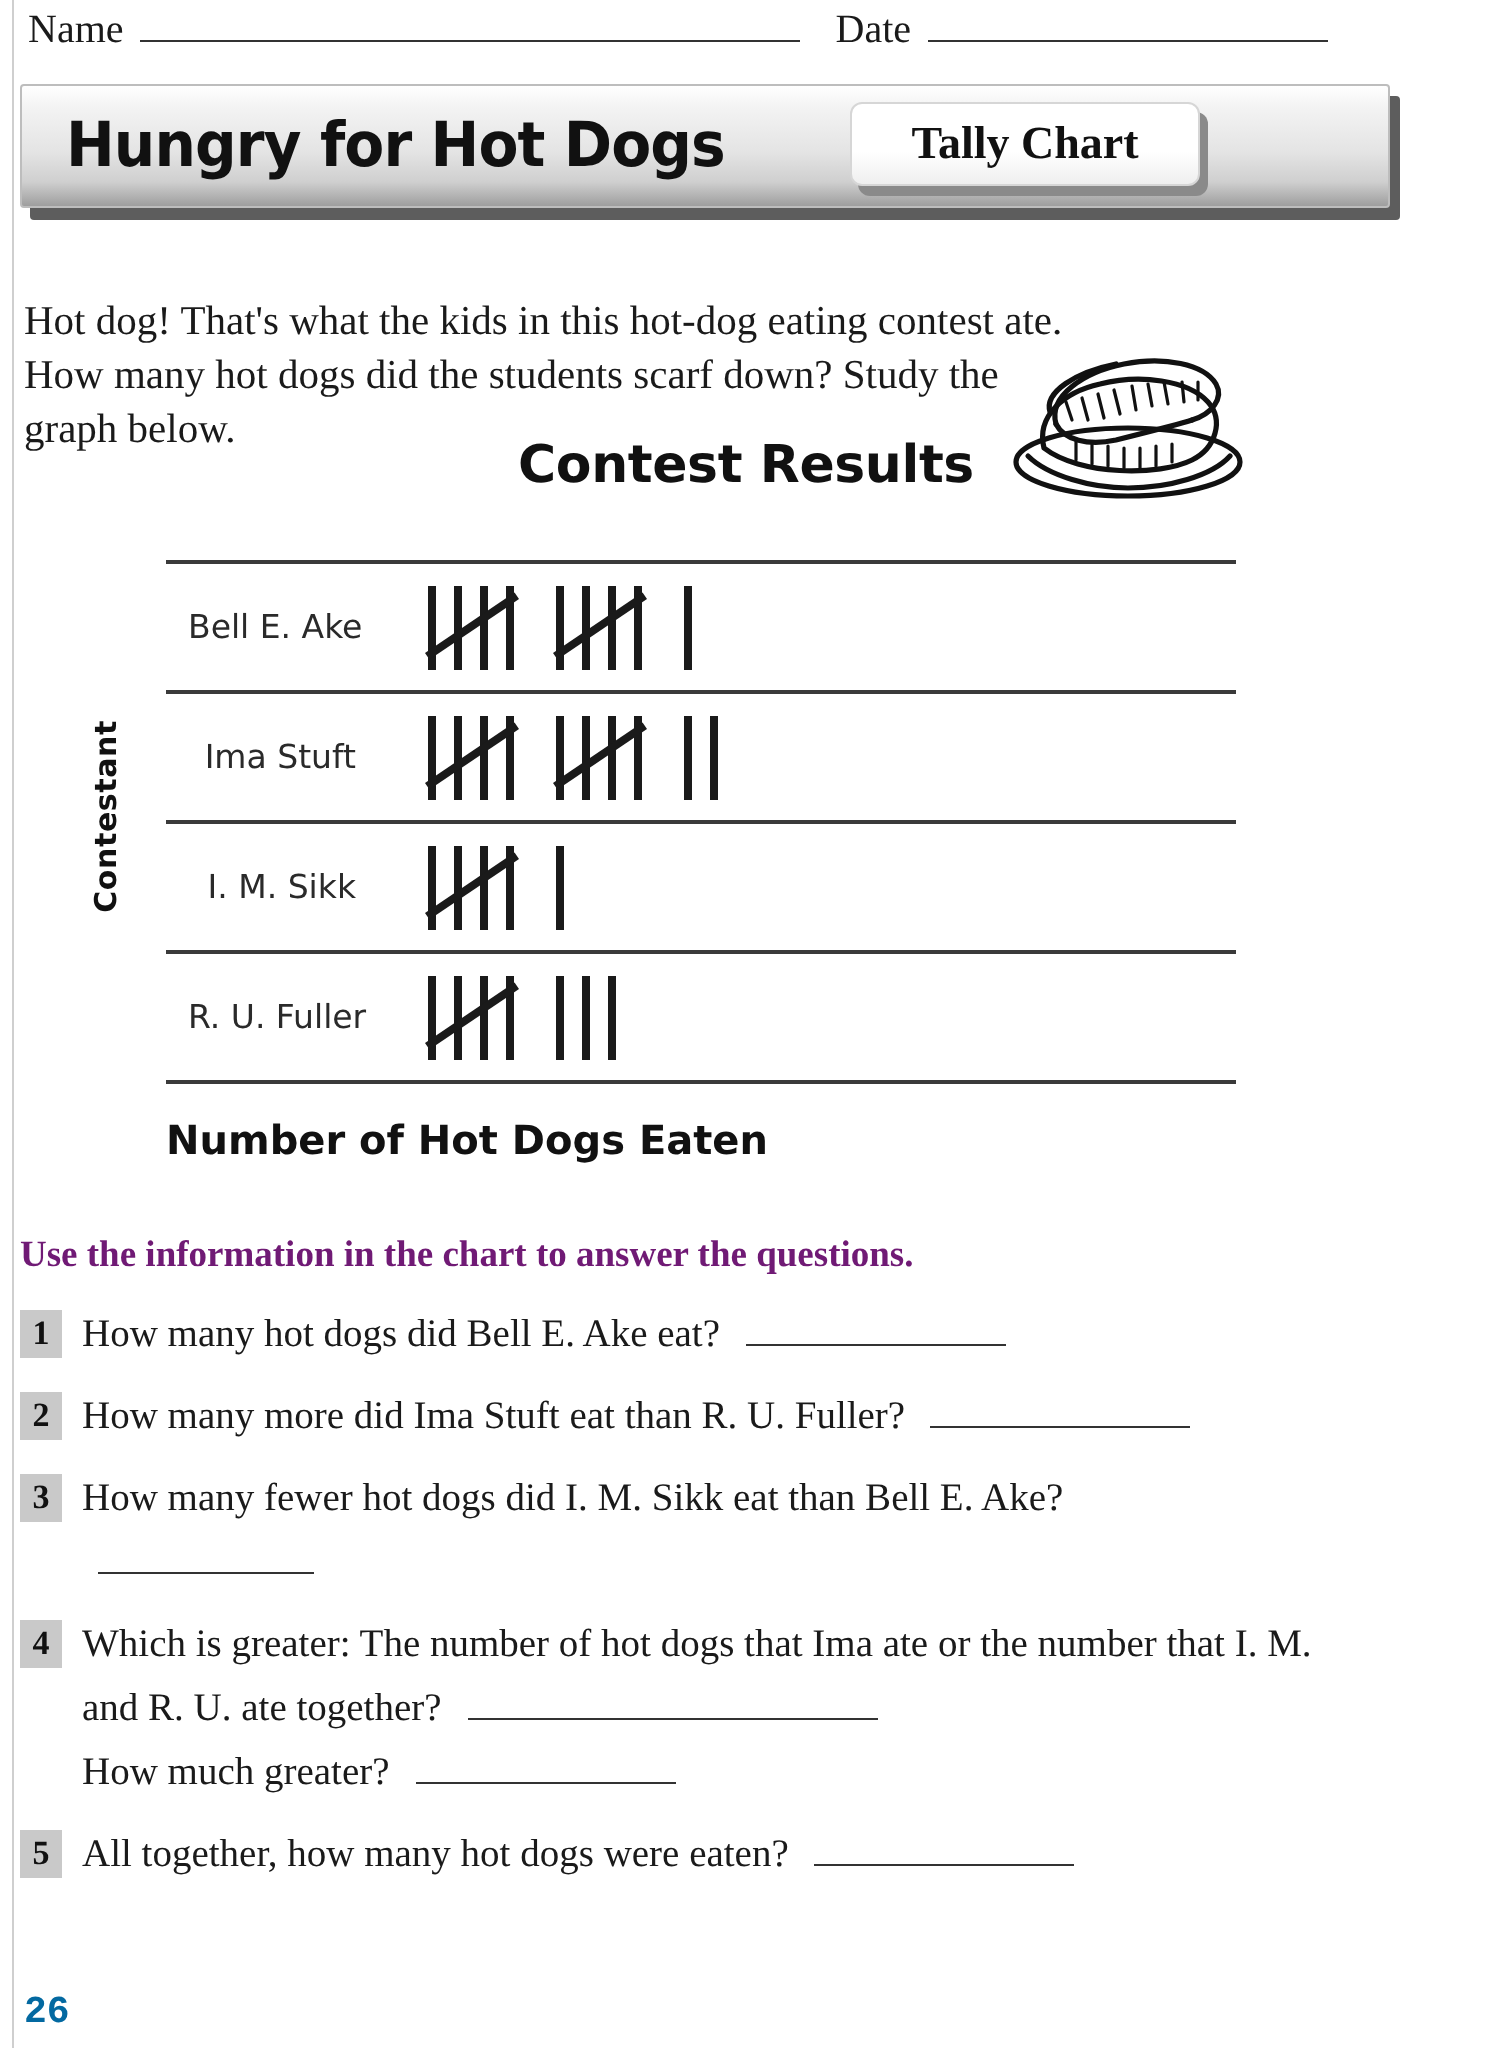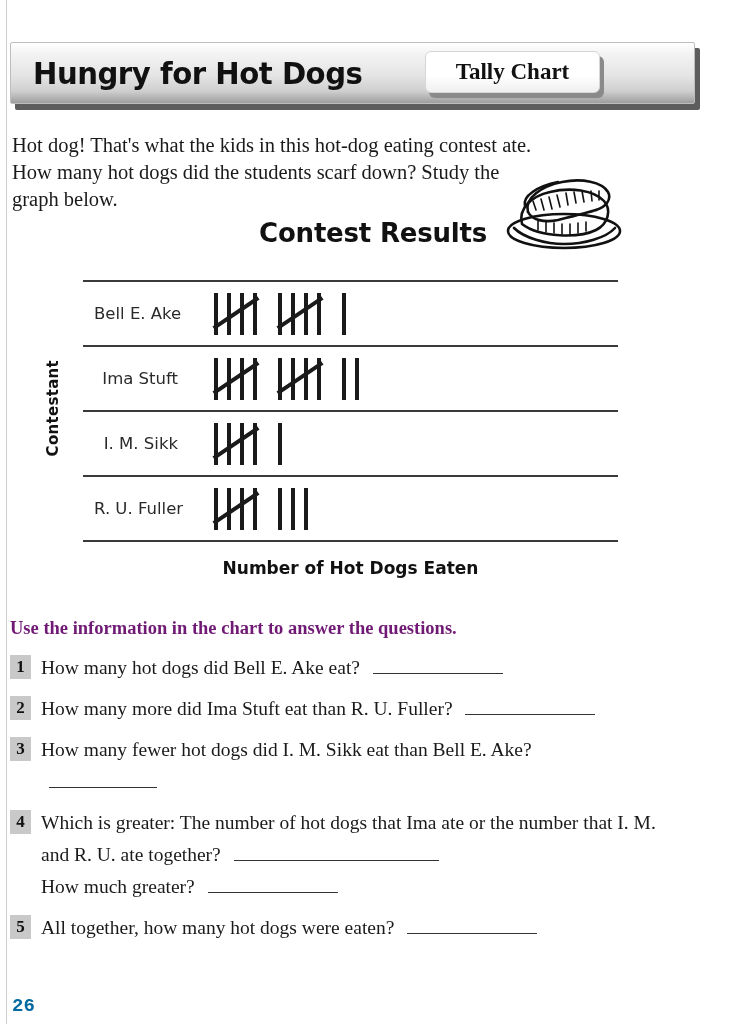--- a/index.html
+++ b/index.html
@@ -134,21 +134,21 @@
     font-weight: bold;
     font-size: 23px;
     color: #111;
     white-space: nowrap;
   }
 
   
   .intro {
     position: absolute;
     left: 12px;
-    top: 132px;
+    top: 148px;
     width: 520px;
     font-family: "Liberation Serif", serif;
     font-size: 20.5px;
     line-height: 27px;
     color: #1a1a1a;
   }
 
   
   .hotdog {
     position: absolute;
@@ -240,24 +240,24 @@
     color: #111;
     writing-mode: vertical-rl;
     transform: rotate(180deg);
     letter-spacing: 0.3px;
   }
   .axis-x-label {
     position: absolute;
     left: 83px;
     top: 558px;
     width: 535px;
-    text-align: center;
+    text-align: left;
     font-family: "DejaVu Sans", sans-serif;
     font-weight: bold;
-    font-size: 17px;
+    font-size: 20px;
     color: #111;
   }
 
   
   .instruction {
     position: absolute;
     left: 10px;
     top: 618px;
     font-family: "Liberation Serif", serif;
     font-weight: bold;
@@ -321,20 +321,27 @@
     color: #0369a1;
   }
 </style>
 </head>
 <body>
 
 <div class="page">
 
   <div class="page-edge"></div>
 
+  <div class="namedate">
+    <span class="nd-label">Name</span>
+    <span class="nd-rule name"></span>
+    <span class="nd-gap"></span>
+    <span class="nd-label">Date</span>
+    <span class="nd-rule date"></span>
+  </div>
 
   <div class="titlebar-wrap">
     <div class="titlebar-shadow"></div>
     <div class="titlebar">
       <div class="worksheet-title">Hungry for Hot Dogs</div>
     </div>
     <div class="badge-wrap">
       <div class="badge-shadow"></div>
       <div class="badge">
         <span class="badge-text">Tally Chart</span>

